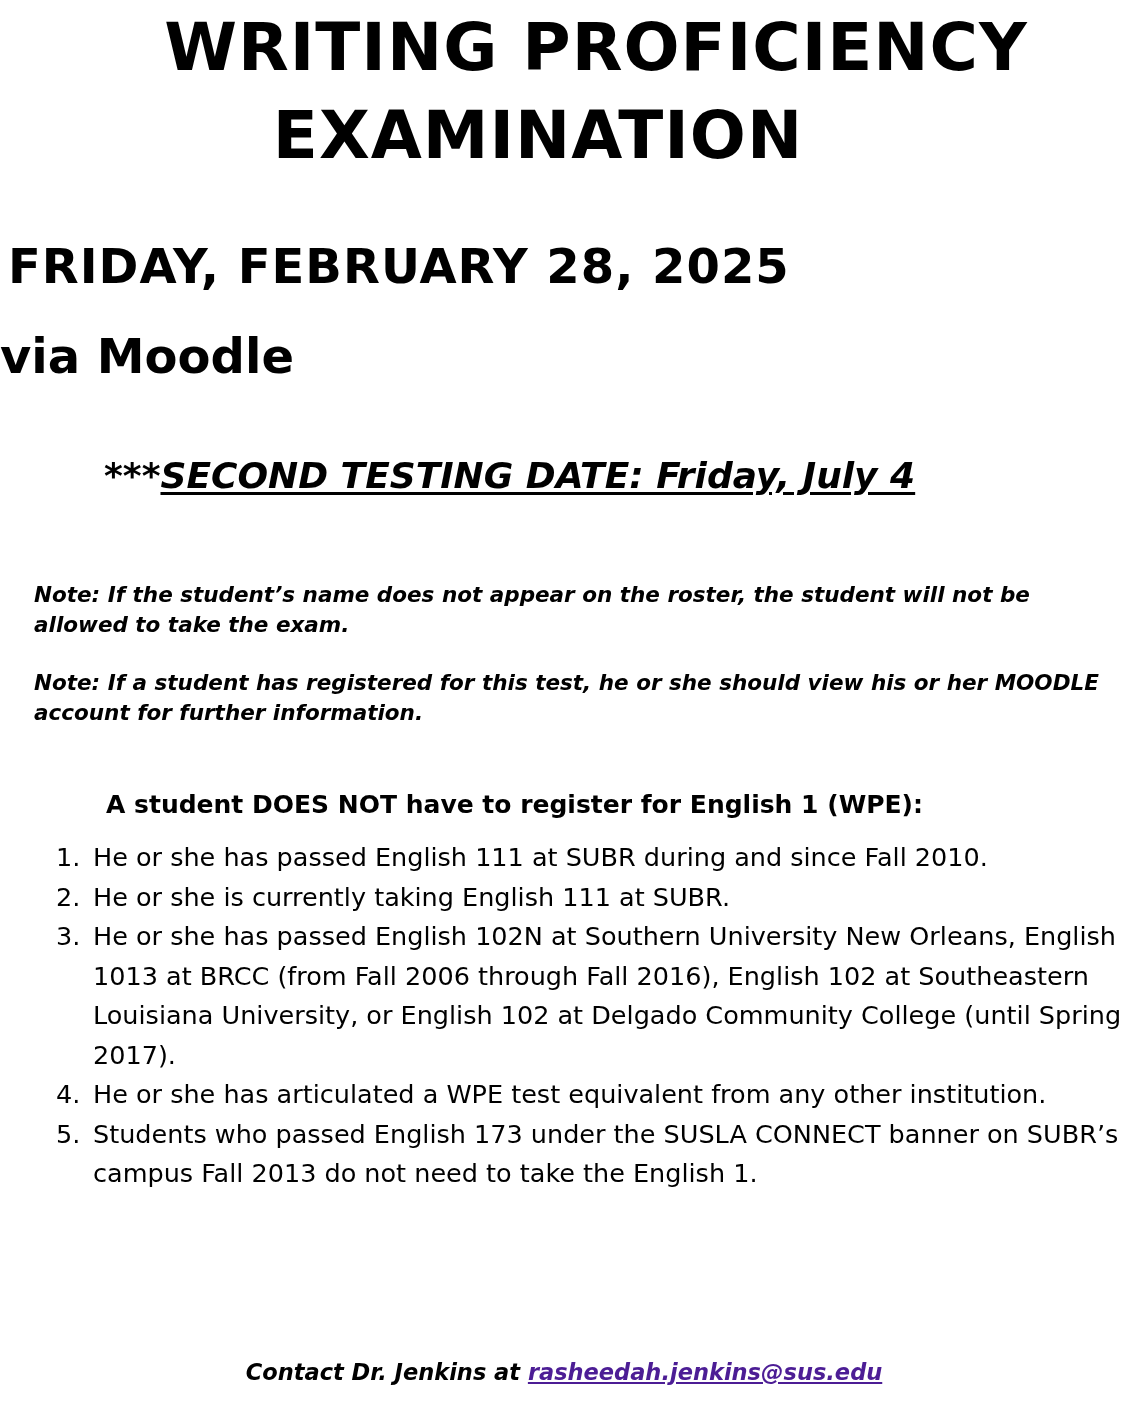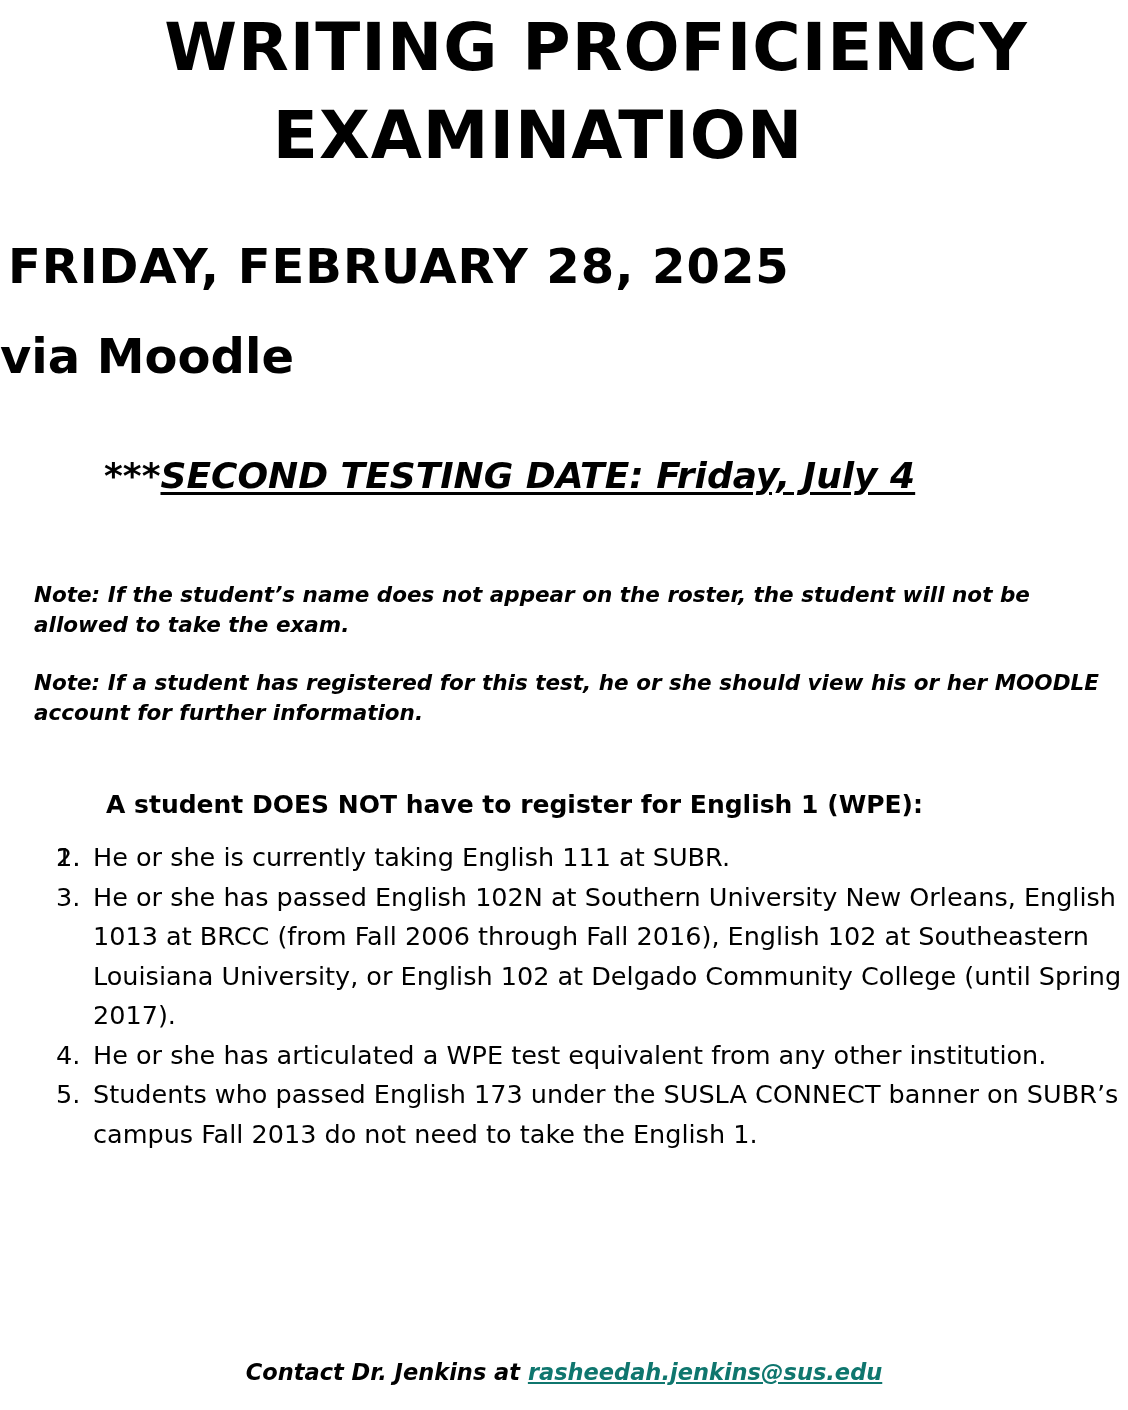--- a/index.html
+++ b/index.html
@@ -42,41 +42,41 @@
     }
     ol.reasons li {
       position: relative; padding-left: 93px; font-size: 25.5px; line-height: 39.5px;
       width: 1040px;
     }
     ol.reasons li .num { position: absolute; left: 56px; top: 0; }
     .contact {
       position: absolute; top: 1356px; left: 0; width: 1128px; text-align: center;
       font-weight: bold; font-style: italic; font-size: 22.5px; line-height: 32px;
     }
-    .contact a { color: #0f766e; }
+    .contact a { color: #4c1d95; }
   </style>
 </head>
 <body>
 
 <div class="title t1">WRITING PROFICIENCY</div>
 <div class="title t2">EXAMINATION</div>
 <div class="date">FRIDAY, FEBRUARY 28, 2025</div>
 <div class="via">via Moodle</div>
 
 <div class="second">
   <span>***</span><span class="u">SECOND TESTING DATE: Friday, July 4</span>
 </div>
 
 <div class="note n1">Note: If the student’s name does not appear on the roster, the student will not be allowed to take the exam.</div>
 <div class="note n2">Note: If a student has registered for this test, he or she should view his or her MOODLE account for further information.</div>
 
 <div class="subhead">A student DOES NOT have to register for English 1 (WPE):</div>
 
 <ol class="reasons">
-  <li><span class="num">1.</span></li>
+  <li><span class="num">1.</span><span>He or she has passed English 111 at SUBR during and since Fall 2010.</span></li>
   <li><span class="num">2.</span><span>He or she is currently taking English 111 at SUBR.</span></li>
   <li><span class="num">3.</span><span>He or she has passed English 102N at Southern University New Orleans, English 1013 at BRCC (from Fall 2006 through Fall 2016), English 102 at Southeastern Louisiana University, or English 102 at Delgado Community College (until Spring 2017).</span></li>
   <li><span class="num">4.</span><span>He or she has articulated a WPE test equivalent from any other institution.</span></li>
   <li><span class="num">5.</span><span>Students who passed English 173 under the SUSLA CONNECT banner on SUBR’s campus Fall 2013 do not need to take the English 1.</span></li>
 </ol>
 
 <div class="contact">
   <span>Contact Dr. Jenkins at </span><a href="mailto:rasheedah.jenkins@sus.edu">rasheedah.jenkins@sus.edu</a>
 </div>
 

